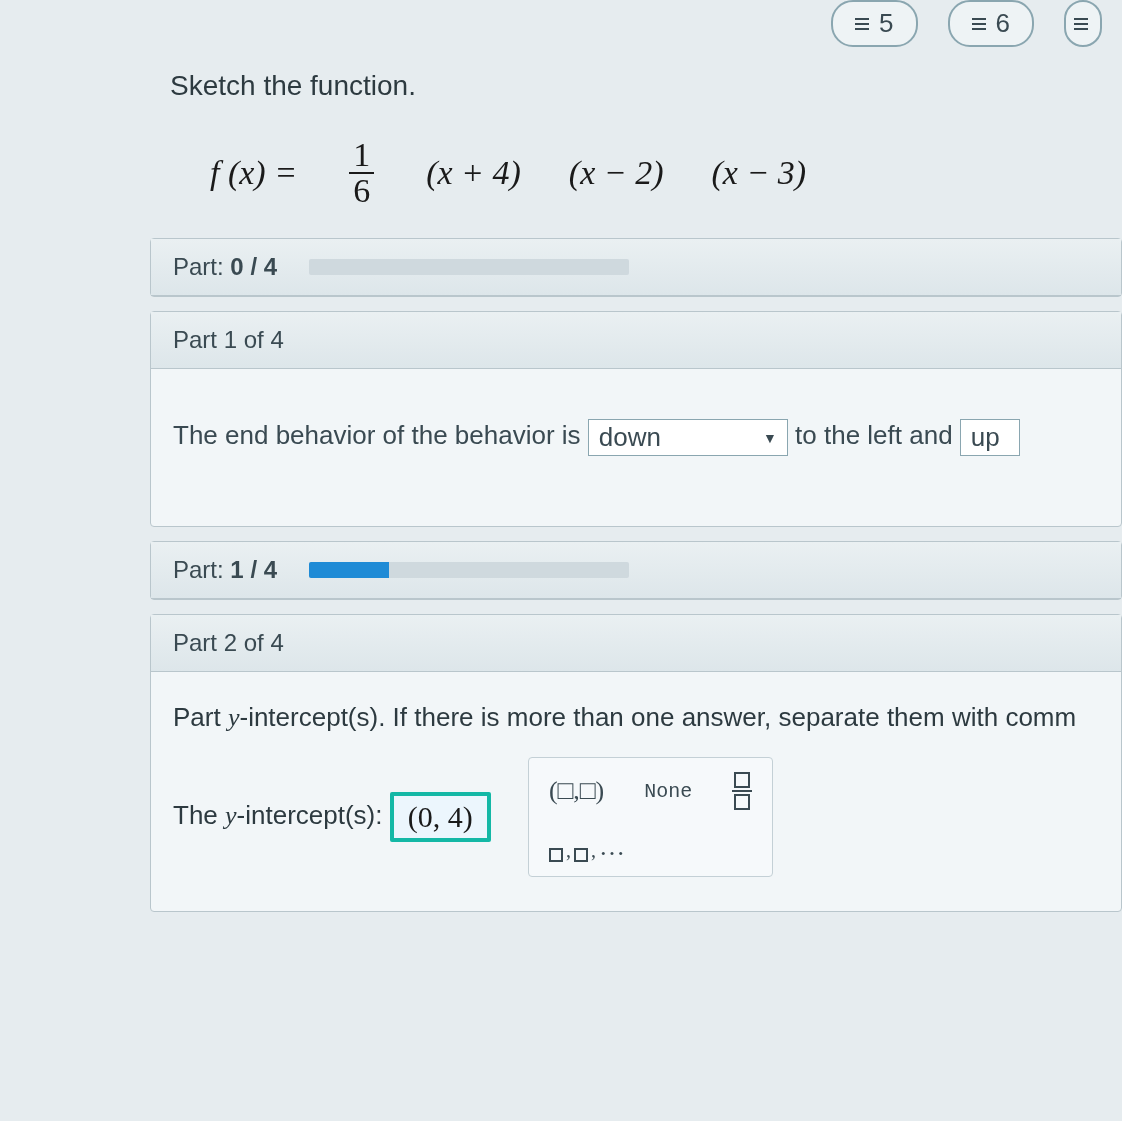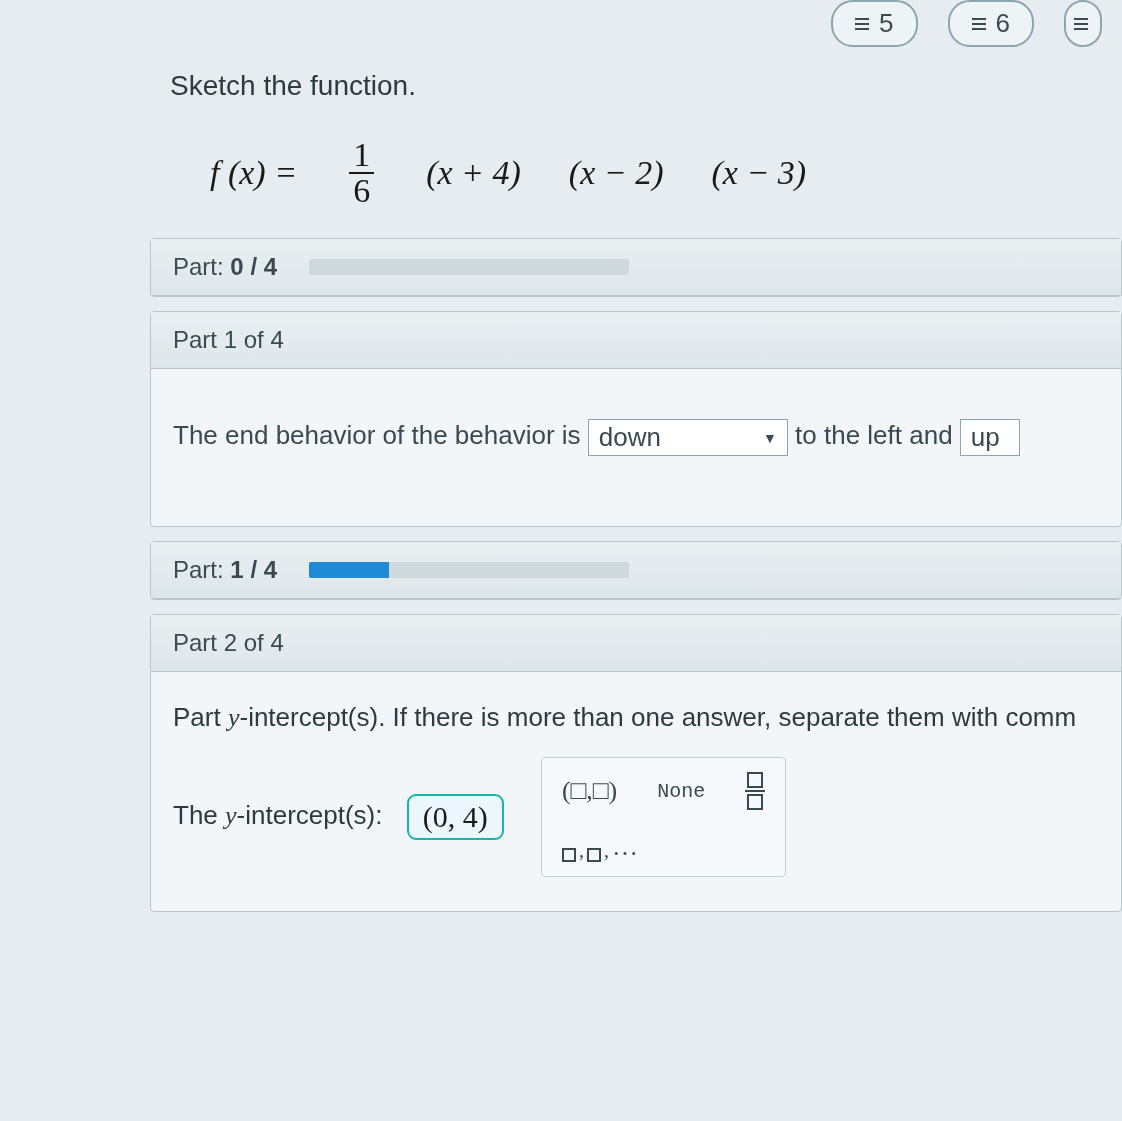--- a/index.html
+++ b/index.html
@@ -123,29 +123,28 @@
   }
   .part2-body {
     padding: 30px 22px 10px 22px;
     font-size: 26px;
     color: #2d3a40;
   }
   .part2-body .line { margin-bottom: 24px; }
   .ital { font-style: italic; font-family: "Times New Roman", serif; }
   .ans-box {
     display: inline-block;
-    border: 2px solid #14b8a6;
+    border: 4px solid #14b8a6;
     background: #ecf6fd;
     padding: 4px 14px;
     font-family: "Times New Roman", serif;
     font-size: 30px;
     color: #1a1a1a;
-    border-radius: 9px;
-    vertical-align: middle;
-    margin-left: 17px;
+    border-radius: 2px;
+    vertical-align: middle;
   }
   .toolbox {
     display: inline-block;
     border: 1px solid #c4d0d6;
     background: #f6f9fb;
     padding: 10px 14px;
     margin-left: 30px;
     vertical-align: middle;
     border-radius: 4px;
   }

